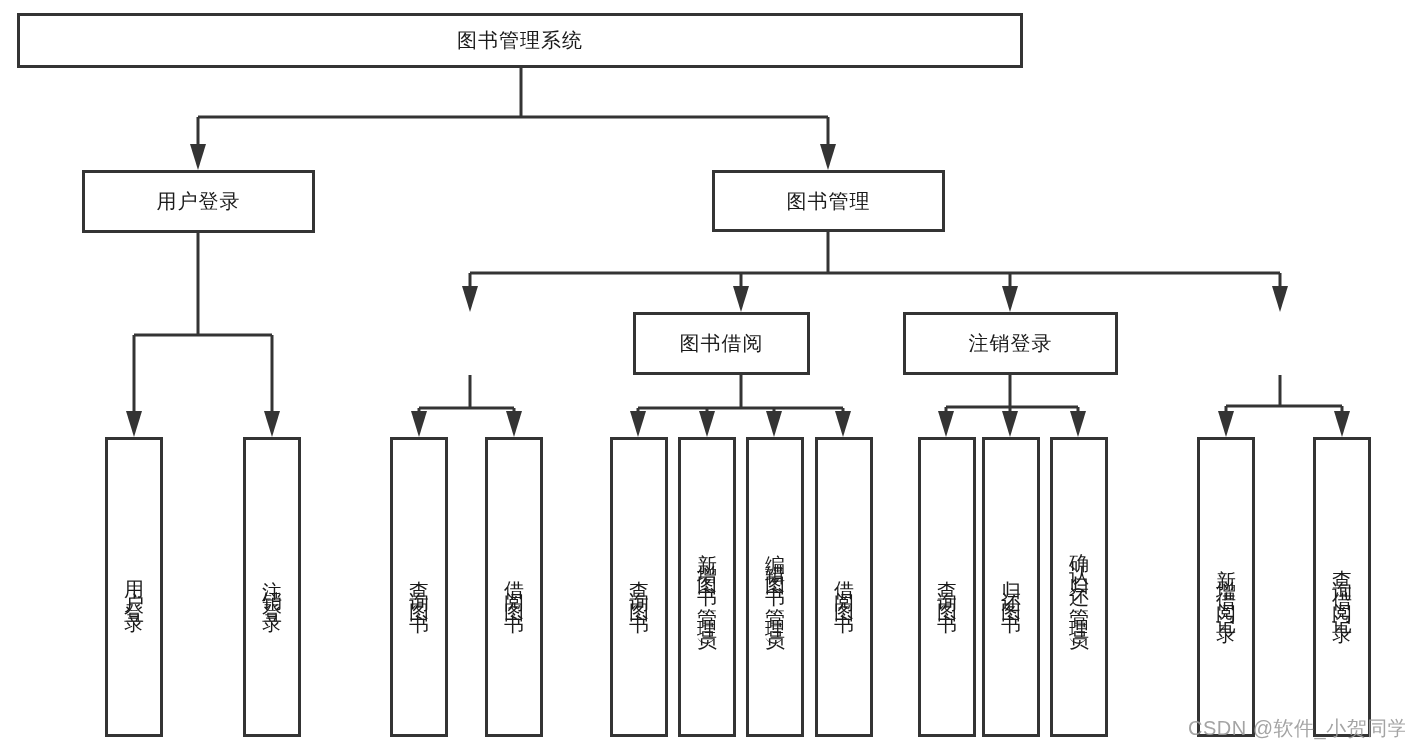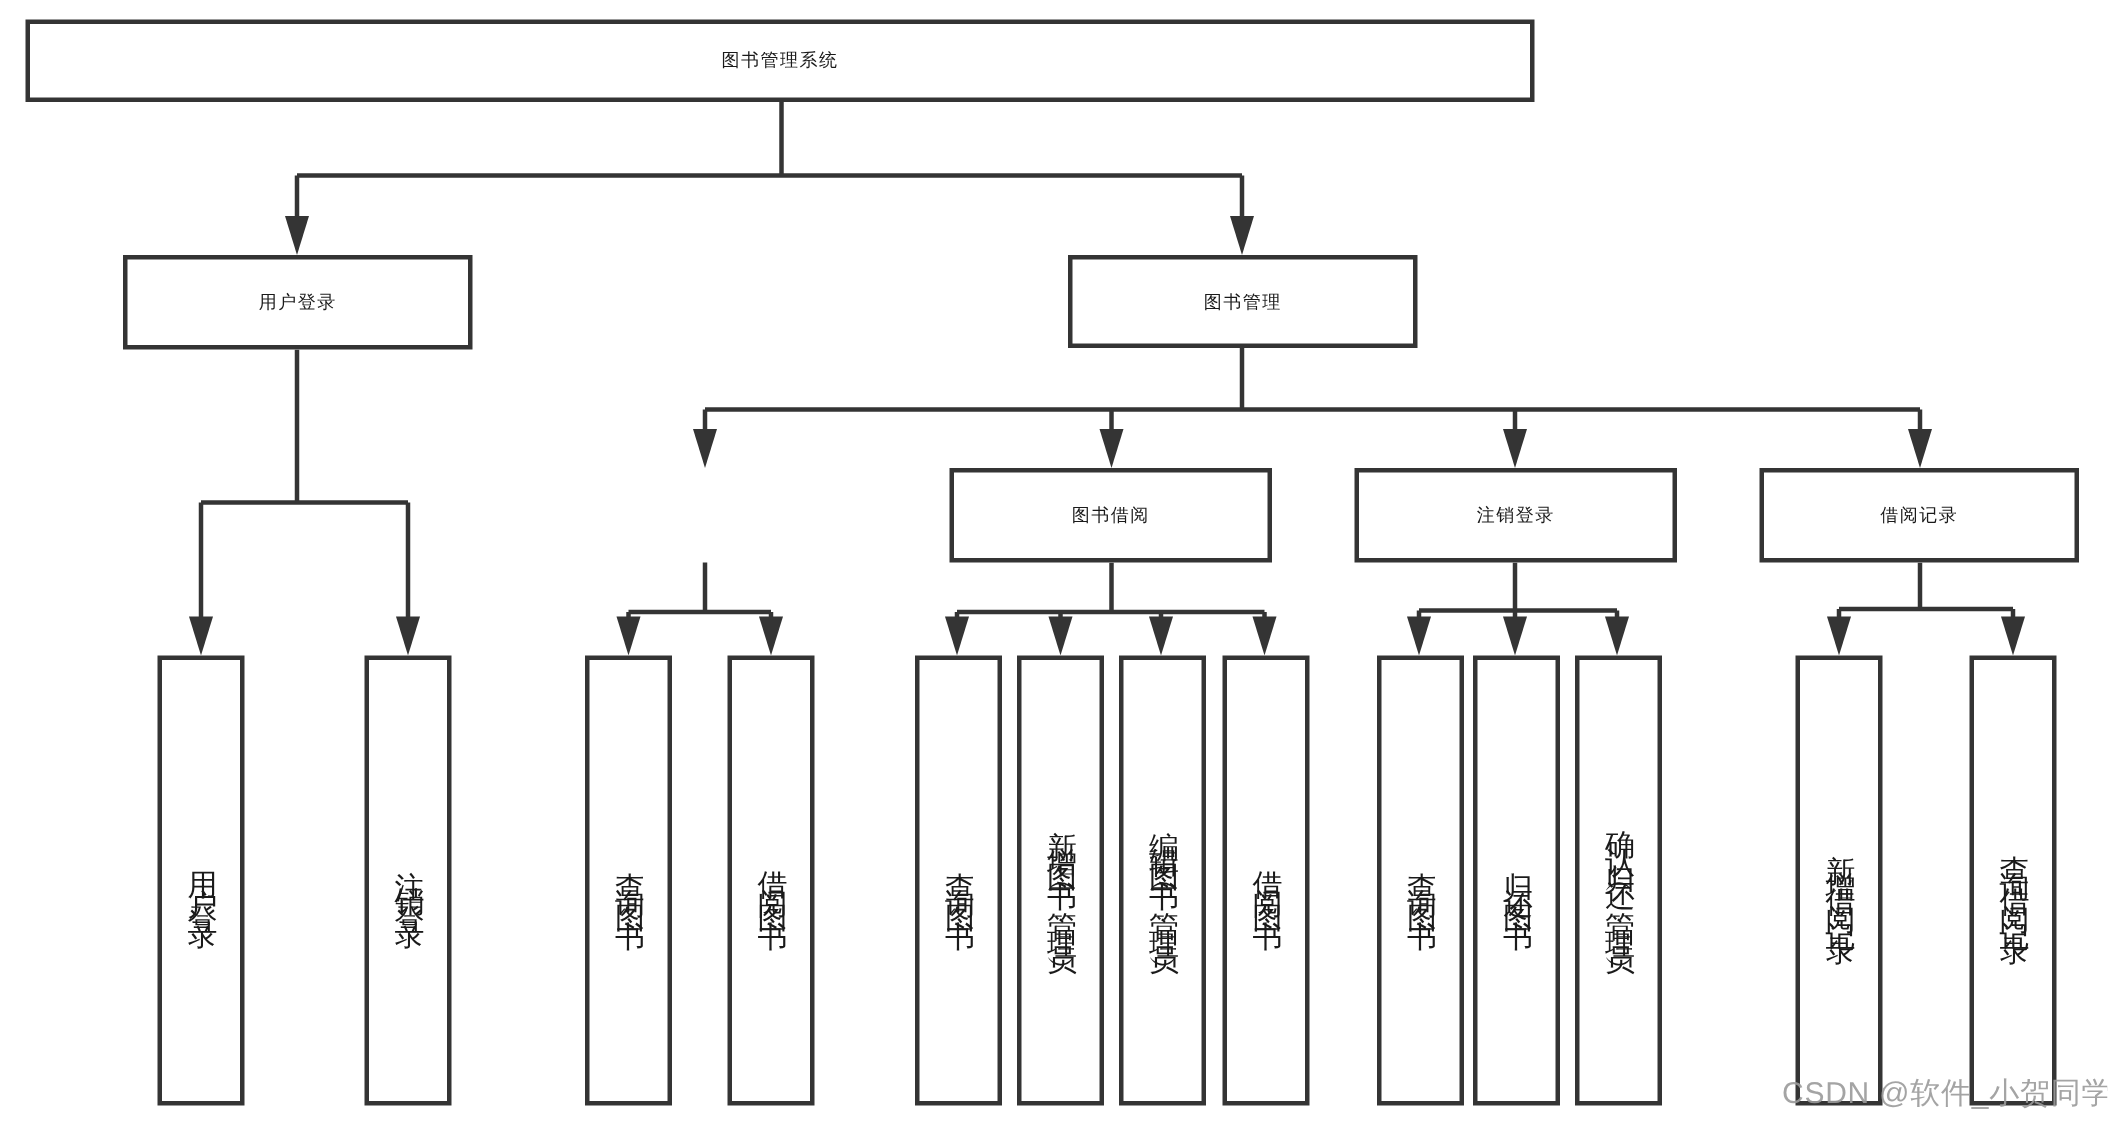--- a/index.html
+++ b/index.html
@@ -2,31 +2,31 @@
 <html><head>
 <meta charset="utf-8">
 <style>
   html,body{margin:0;padding:0;background:#ffffff;}
   body{font-family:"Liberation Sans","DejaVu Sans",sans-serif;}
   .stage{position:relative;width:1405px;height:747px;background:#ffffff;overflow:hidden;}
   svg.connectors{position:absolute;left:0;top:0;width:1405px;height:747px;pointer-events:none;}
 
   .node{position:absolute;box-sizing:border-box;background:#ffffff;border:3px solid #343434;
         display:flex;align-items:center;justify-content:center;color:#1a1a1a;}
-  .hnode{font-size:12px;letter-spacing:1px;}
+  .hnode{font-size:20px;letter-spacing:1px;}
   .vnode{width:58px;top:437px;height:300px;}
   .vnode .vtext{writing-mode:vertical-rl;text-orientation:mixed;font-size:20px;
         letter-spacing:11px;line-height:1.05;color:#1a1a1a;white-space:nowrap;}
 
   
   .n-root {left:17px;  top:13px;  width:1006px;height:55px;}
   .n-l2-0 {left:82px;  top:170px; width:233px; height:63px;}
   .n-l2-1 {left:712px; top:170px; width:233px; height:62px;}
   .n-l3-0 {left:363px; top:312px; width:215px; height:63px;}
-  .n-l3-1 {left:633px; top:312px; width:215px; height:63px;}
+  .n-l3-1 {left:633px; top:312px; width:177px; height:63px;}
   .n-l3-2 {left:903px; top:312px; width:215px; height:63px;}
   .n-l3-3 {left:1173px;top:312px; width:213px; height:63px;}
 
   
   .leaf-0 {left:105px;} .leaf-1 {left:243px;} .leaf-2 {left:390px;} .leaf-3 {left:485px;}
   .leaf-4 {left:610px;} .leaf-5 {left:678px;} .leaf-6 {left:746px;} .leaf-7 {left:815px;}
   .leaf-8 {left:918px;} .leaf-9 {left:982px;} .leaf-10{left:1050px;}
   .leaf-11{left:1197px;}.leaf-12{left:1313px;}
 
   .watermark{position:absolute;left:1188px;top:715px;font-size:20px;color:#9b9b9b;
@@ -102,23 +102,20 @@
   <div class="node hnode n-l2-1">
     <span>图书管理</span>
   </div>
 
   <div class="node hnode n-l3-1">
     <span>图书借阅</span>
   </div>
   <div class="node hnode n-l3-2">
     <span>注销登录</span>
   </div>
-  <div class="node hnode n-l3-3">
-    <span>借阅记录</span>
-  </div>
 
   <div class="node vnode leaf-0">
     <span class="vtext">用户登录</span>
   </div>
   <div class="node vnode leaf-1">
     <span class="vtext">注销登录</span>
   </div>
   <div class="node vnode leaf-2">
     <span class="vtext">查询图书</span>
   </div>

